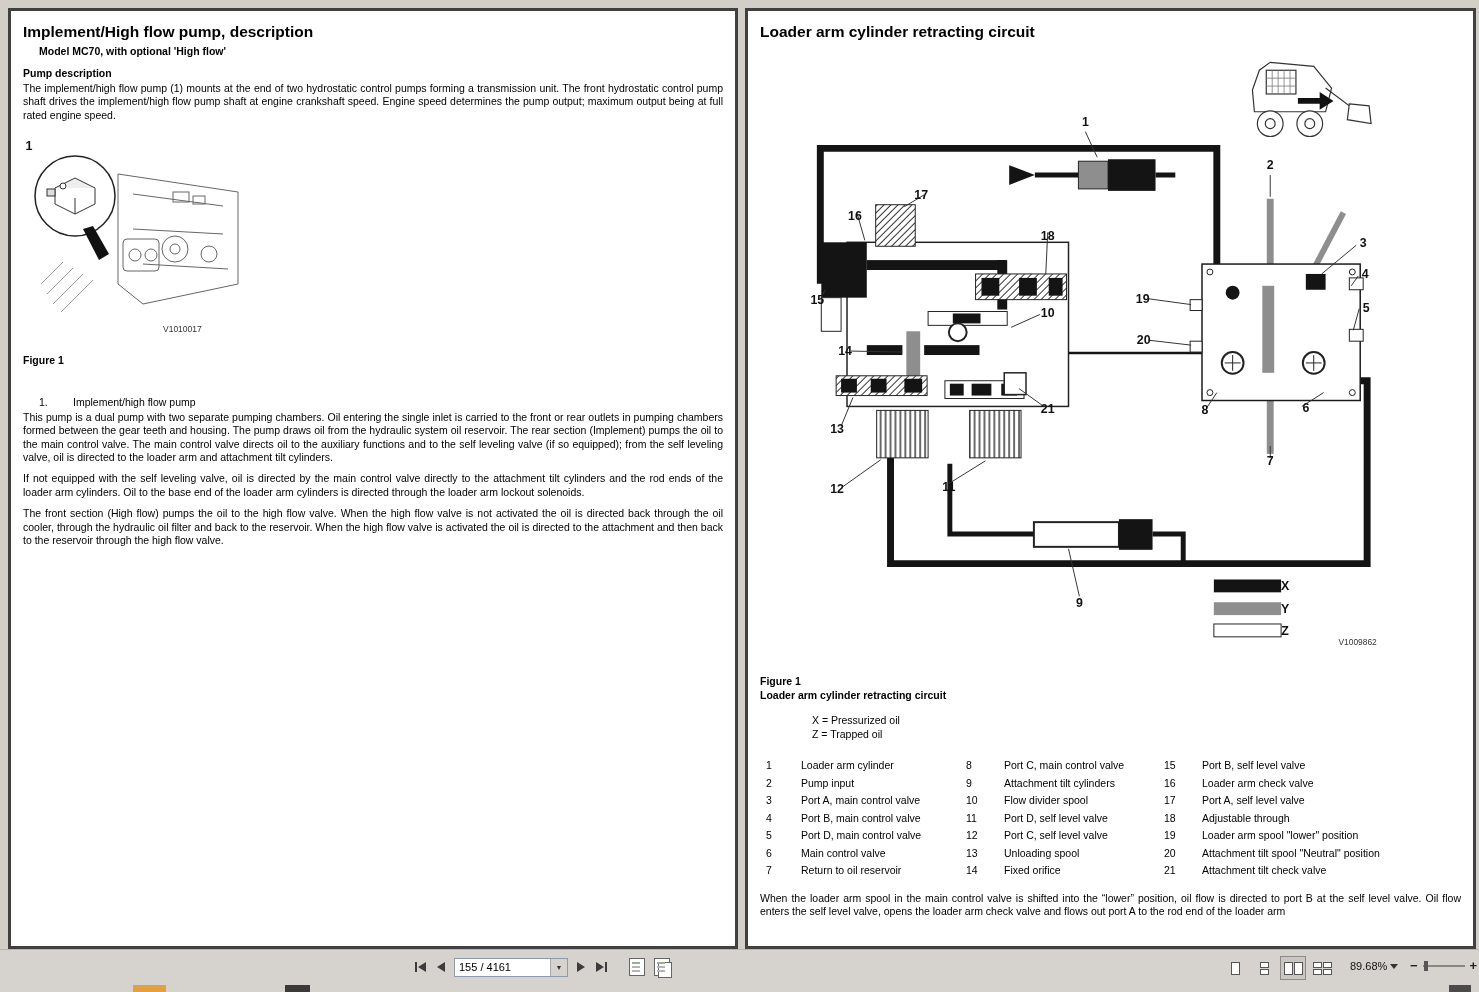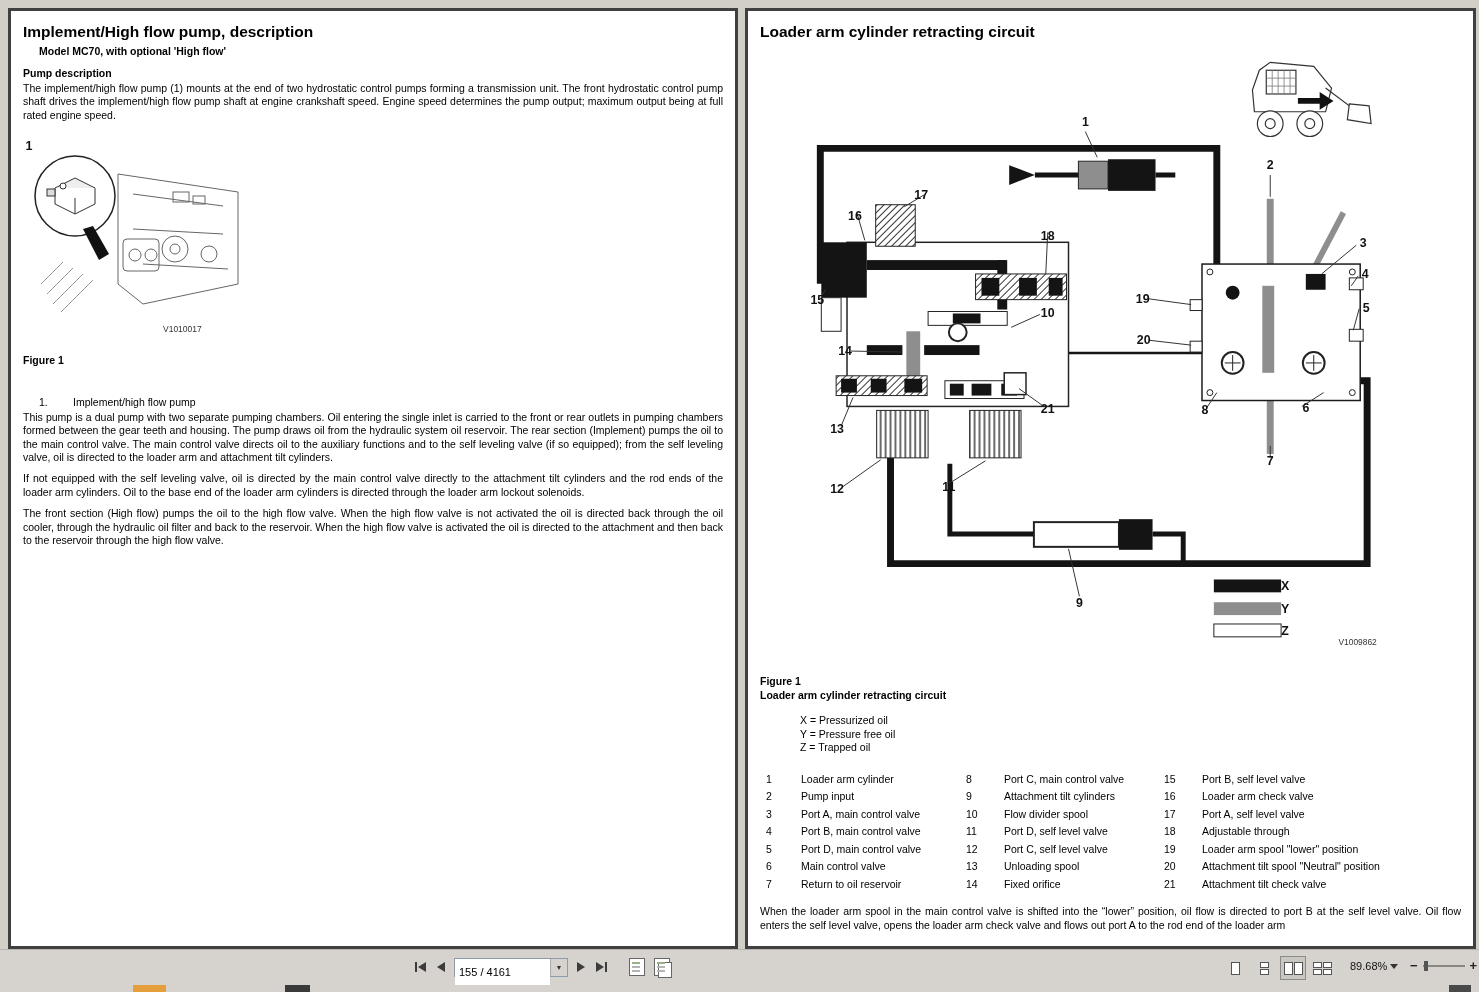--- a/index.html
+++ b/index.html
@@ -16,21 +16,21 @@
   }
   #left-page{left:8px;width:730px;}
   #right-page{left:745px;width:731px;}
   .doc-title{font-size:15.5px;font-weight:bold;margin:6px 0 4px 0;}
   .doc-sub{font-size:10.5px;font-weight:bold;margin:2px 0 10px 16px;}
   .doc-h{font-size:10.5px;font-weight:bold;margin:10px 0 3px 0;}
   .doc-p{font-size:10.5px;line-height:13.4px;text-align:justify;margin:3px 0 8px 0;}
   .fig-label{font-size:10.5px;font-weight:bold;margin:6px 0 0 0;line-height:13.5px;}
   .item-row{display:flex;font-size:10.5px;margin-top:28px;}
   .item-num{margin-left:16px;width:34px;}
-  .legend-block{margin:12px 0 0 40px;font-size:10.5px;line-height:13.6px;}
+  .legend-block{margin:12px 0 0 52px;font-size:10.5px;line-height:13.6px;}
   .parts-grid{
     display:grid;margin:16px 0 0 6px;
     grid-template-columns:35px 165px 38px 160px 38px 1fr;
     grid-auto-flow:column;
     grid-template-rows:repeat(7,17.5px);
     font-size:10.5px;align-items:start;
   }
   .part-num{padding-top:2px;}
   .part-label{padding-top:2px;padding-right:6px;}
   .doc-p.final{margin-top:12px;}
@@ -39,21 +39,21 @@
   #toolbar{
     position:absolute;left:0;top:949px;width:1479px;height:36px;
     background:#d6d3ce;border-top:1px solid #b8b5ae;box-sizing:border-box;
   }
   .tb-center{position:absolute;left:413px;top:7px;display:flex;align-items:center;gap:7px;}
   .navbtn{display:flex;align-items:center;gap:1px;height:20px;padding:0 2px;cursor:default;}
   .tri-l{width:0;height:0;border-top:5px solid transparent;border-bottom:5px solid transparent;border-right:8px solid #3c3c3c;}
   .tri-r{width:0;height:0;border-top:5px solid transparent;border-bottom:5px solid transparent;border-left:8px solid #3c3c3c;}
   .vbar{width:2px;height:10px;background:#3c3c3c;}
   .page-combo{display:flex;width:114px;height:19px;background:#fff;border:1px solid #8e9bab;box-sizing:border-box;}
-  .page-combo input{flex:1;border:none;outline:none;font-family:"Liberation Sans",sans-serif;font-size:11px;padding:13px 4px;min-width:0;}
+  .page-combo input{flex:1;border:none;outline:none;font-family:"Liberation Sans",sans-serif;font-size:11px;padding:4px 4px;min-width:0;}
   .combo-btn{width:16px;background:#d6d3ce;border-left:1px solid #aaa;display:flex;align-items:center;justify-content:center;font-size:7px;color:#333;}
   .hist-icon{width:14px;height:16px;background:#fff;border:1px solid #666;position:relative;}
   .hist-icon::after{content:"";position:absolute;left:2px;top:3px;width:8px;height:2px;background:#9ab089;box-shadow:0 4px 0 #b5b5b5,0 8px 0 #b5b5b5;}
   .hist-icon.b{margin-left:2px;}
   .hist-icon.b::before{content:"";position:absolute;left:3px;top:3px;width:12px;height:14px;background:#fff;border:1px solid #666;}
 
   .tb-right{position:absolute;left:1222px;top:6px;display:flex;align-items:center;}
   .vicon{width:24px;height:22px;display:flex;align-items:center;justify-content:center;gap:1px;margin-right:3px;border:1px solid transparent;}
   .vicon.sel{border:1px solid #8b8b8b;background:#cac7c0;}
   .pg{width:9px;height:13px;background:#fff;border:1px solid #555;box-sizing:border-box;}
@@ -264,21 +264,20 @@
       <text x="531" y="593" class="co" text-anchor="start">Z</text>
     </g>
     <text x="585" y="603" class="fig-code">V1009862</text>
   </svg>
 
   <div class="fig-label">Figure 1</div>
   <div class="fig-label" style="margin:0;">Loader arm cylinder retracting circuit</div>
 
   <div class="legend-block">
     <div>X = Pressurized oil</div>
-    <div>Y = Pressure free oil</div>
     <div>Z = Trapped oil</div>
   </div>
 
   <div class="parts-grid" id="parts-grid">
       <div class="part-num">1</div>
       <div class="part-num">2</div>
       <div class="part-num">3</div>
       <div class="part-num">4</div>
       <div class="part-num">5</div>
       <div class="part-num">6</div>

